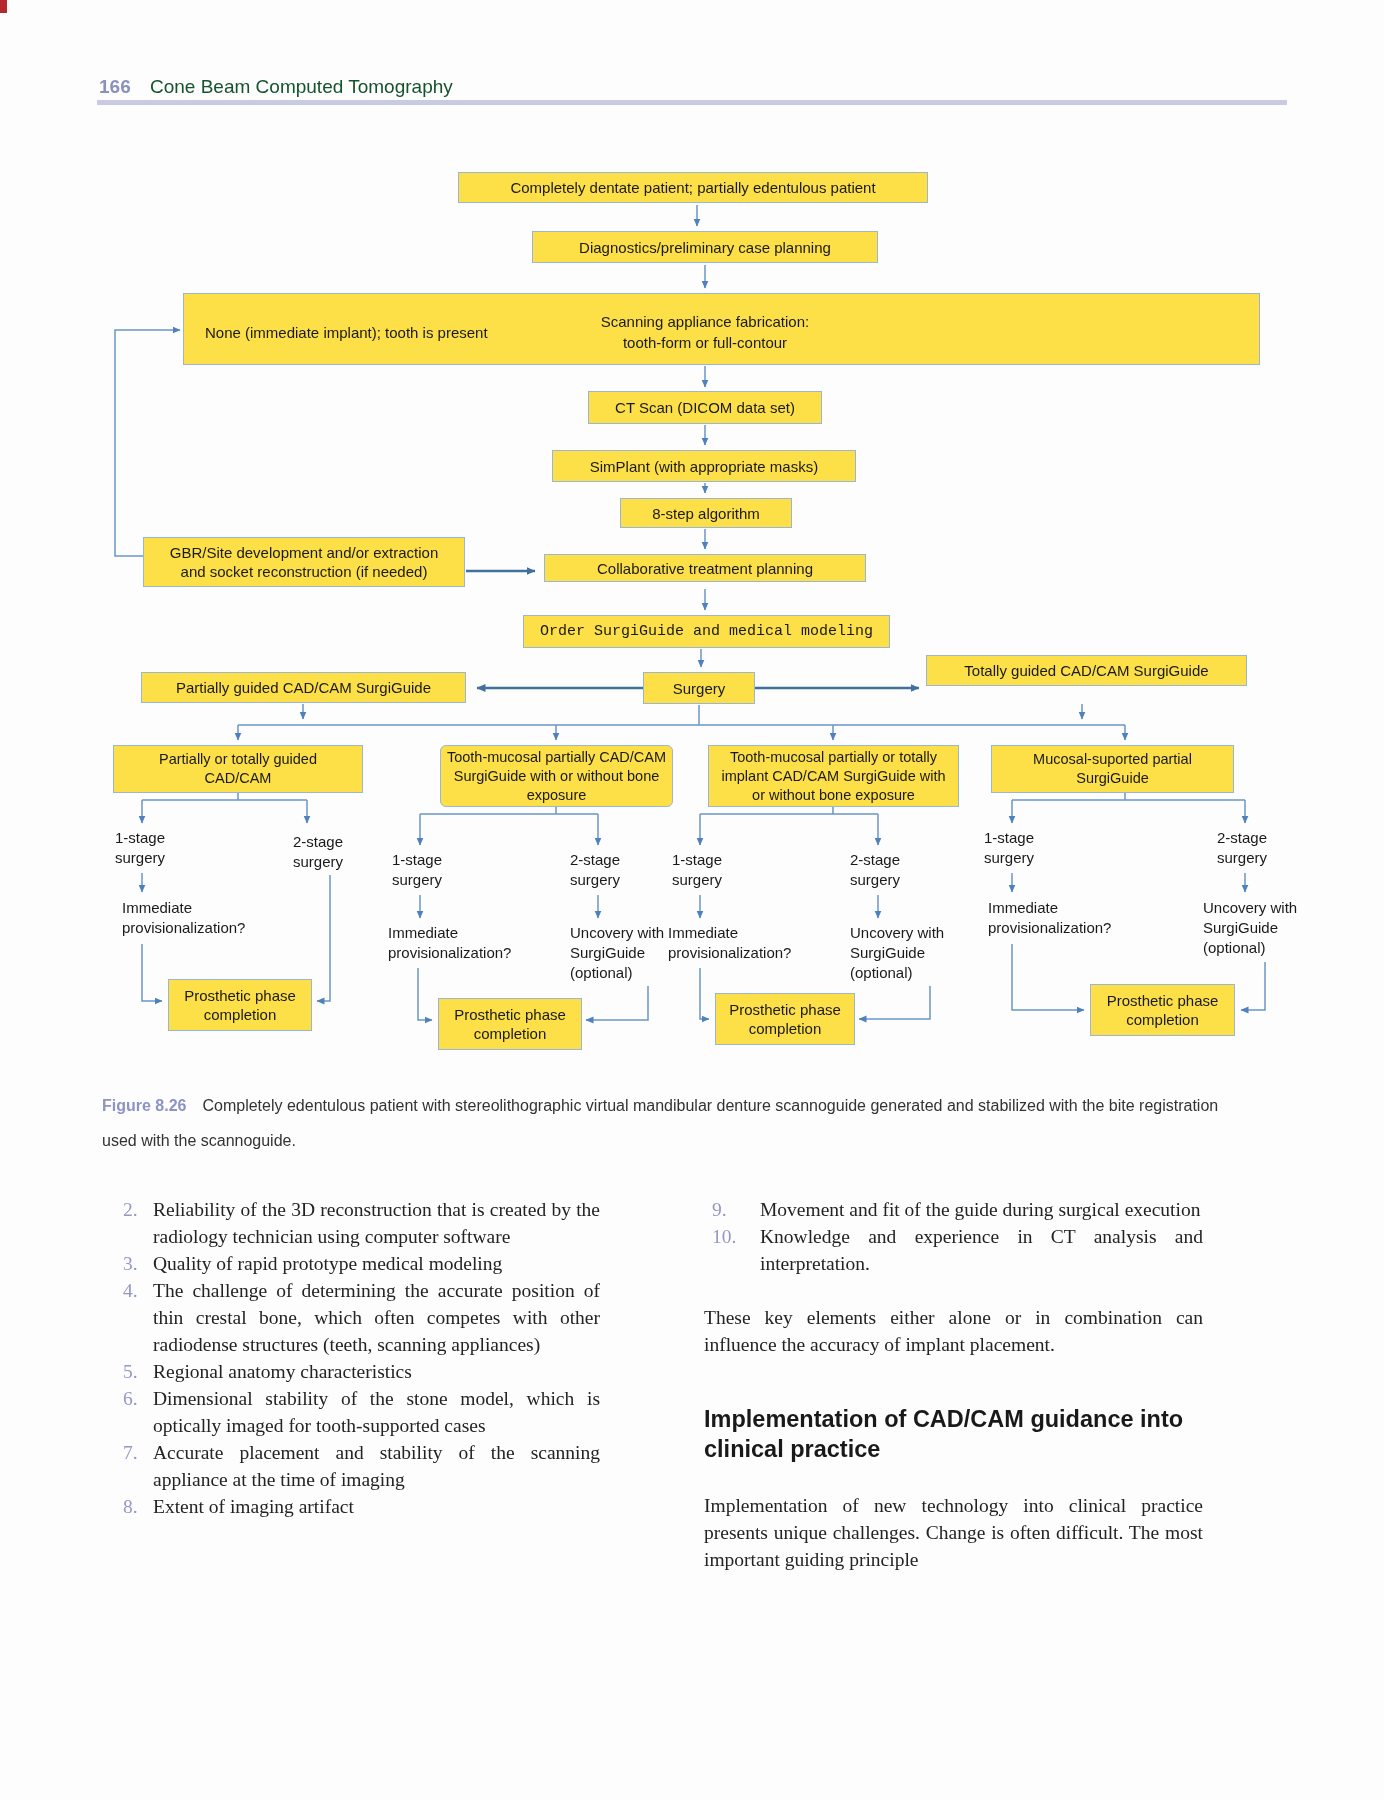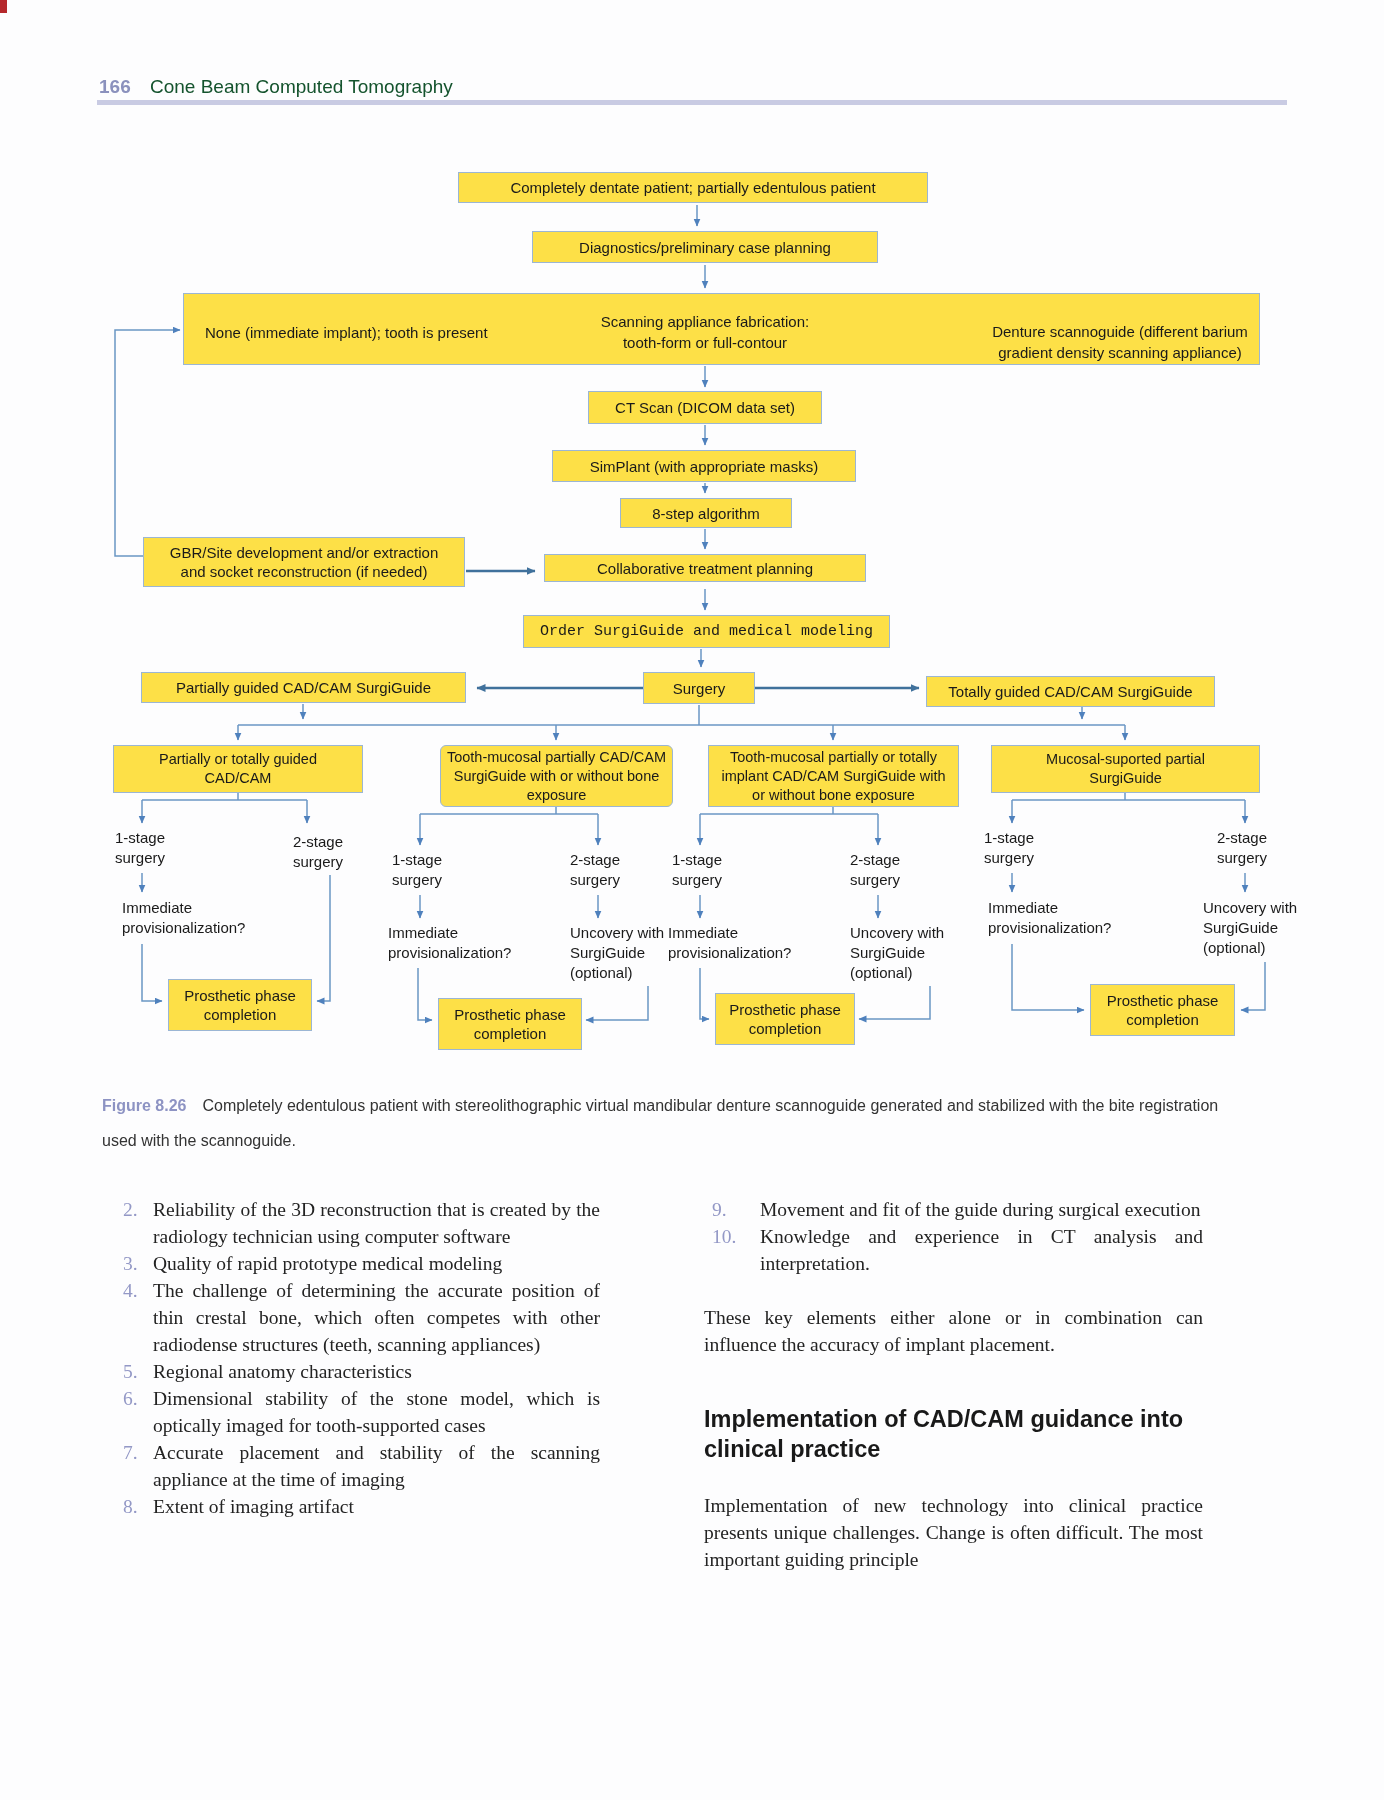--- a/index.html
+++ b/index.html
@@ -118,43 +118,41 @@
     </g>
   </svg>
 
   <div class="fbox" style="left:458px;top:172px;width:470px;height:31px;">Completely dentate patient; partially edentulous patient</div>
   <div class="fbox" style="left:532px;top:231px;width:346px;height:32px;">Diagnostics/preliminary case planning</div>
 
   <div class="fbox" style="left:183px;top:293px;width:1077px;height:72px;"></div>
   <div class="bigbox-label" style="left:205px;top:322px;">None (immediate implant); tooth is present</div>
   <div class="bigbox-label center-text" style="left:545px;top:311px;width:320px;">Scanning appliance fabrication:
 tooth-form or full-contour</div>
-  <div class="bigbox-label center-text" style="left:980px;top:321px;width:280px;">Denture scannoguide (different barium
-gradient density scanning appliance)</div>
 
   <div class="fbox" style="left:588px;top:391px;width:234px;height:33px;">CT Scan (DICOM data set)</div>
   <div class="fbox" style="left:552px;top:450px;width:304px;height:32px;">SimPlant (with appropriate masks)</div>
   <div class="fbox" style="left:620px;top:498px;width:172px;height:30px;">8-step algorithm</div>
   <div class="fbox" style="left:143px;top:537px;width:322px;height:50px;">GBR/Site development and/or extraction
 and socket reconstruction (if needed)</div>
   <div class="fbox" style="left:544px;top:554px;width:322px;height:28px;">Collaborative treatment planning</div>
   <div class="fbox" style="left:523px;top:615px;width:367px;height:33px;font-family:Liberation Mono, monospace;">Order SurgiGuide and medical modeling</div>
   <div class="fbox" style="left:643px;top:672px;width:112px;height:32px;">Surgery</div>
   <div class="fbox" style="left:141px;top:672px;width:325px;height:31px;">Partially guided CAD/CAM SurgiGuide</div>
-  <div class="fbox" style="left:926px;top:676px;width:289px;height:31px;">Totally guided CAD/CAM SurgiGuide</div>
+  <div class="fbox" style="left:926px;top:655px;width:321px;height:31px;">Totally guided CAD/CAM SurgiGuide</div>
 
   <div class="fbox branch" style="left:113px;top:745px;width:250px;height:48px;">Partially or totally guided
 CAD/CAM</div>
   <div class="fbox branch" style="left:440px;top:745px;width:233px;height:62px;border-radius:6px;">Tooth-mucosal partially CAD/CAM
 SurgiGuide with or without bone
 exposure</div>
   <div class="fbox branch" style="left:708px;top:745px;width:251px;height:62px;">Tooth-mucosal partially or totally
 implant CAD/CAM SurgiGuide with
 or without bone exposure</div>
-  <div class="fbox branch" style="left:991px;top:745px;width:269px;height:48px;">Mucosal-suported partial
+  <div class="fbox branch" style="left:991px;top:745px;width:243px;height:48px;">Mucosal-suported partial
 SurgiGuide</div>
 
   <div class="flabel" style="left:115px;top:828px;">1-stage
 surgery</div>
   <div class="flabel" style="left:293px;top:832px;">2-stage
 surgery</div>
   <div class="flabel" style="left:122px;top:898px;">Immediate
 provisionalization?</div>
   <div class="fbox" style="left:168px;top:979px;width:144px;height:52px;">Prosthetic phase
 completion</div>

